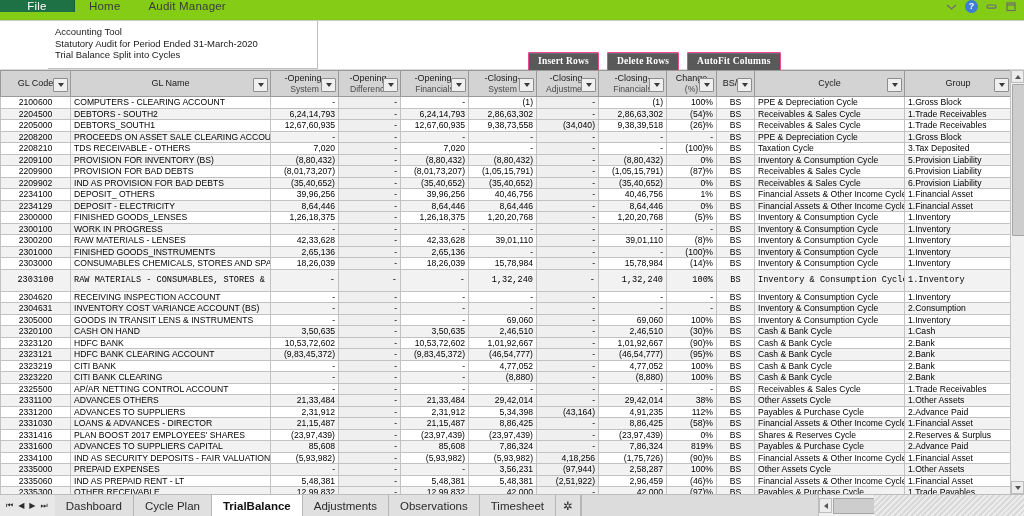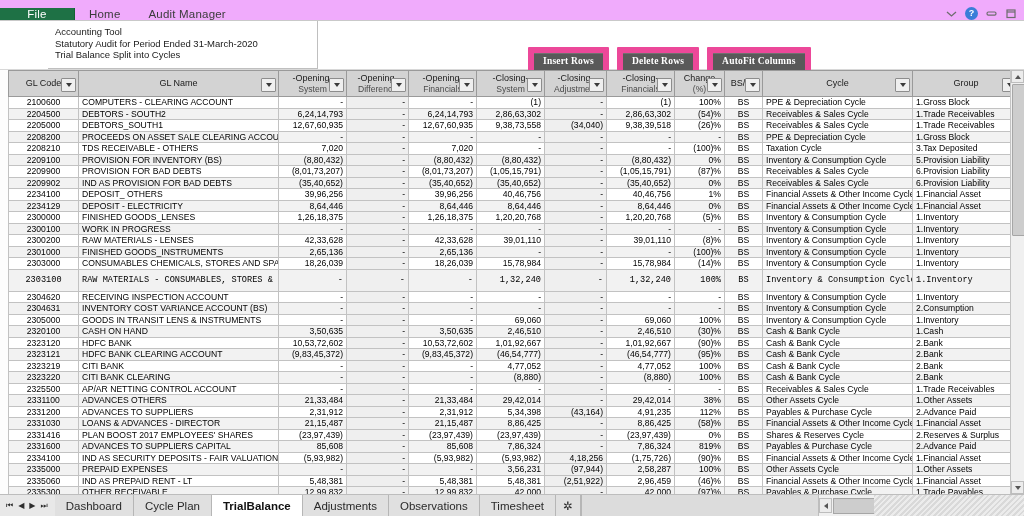--- a/index.html
+++ b/index.html
@@ -7,22 +7,22 @@
     width:1024px;height:516px;overflow:hidden;
     background:#ffffff;
     font-family:"Liberation Sans", sans-serif;
     font-size:11px;color:#000;
     -webkit-font-smoothing:none;
   }
   .app{position:relative;width:1024px;height:516px;display:flex;flex-direction:column;background:#fdfdfd;}
 
   
   .ribbon{
-    height:20px;min-height:20px;display:flex;align-items:flex-end;
-    background:#f0abfc;
+    height:20px;min-height:20px;display:flex;align-items:flex-start;
+    background:#84cc16;
     border-bottom:1px solid #c9c9c9;
     position:relative;
   }
   .rtab{
     display:flex;align-items:center;justify-content:center;
     padding:0 14px;font-size:11.5px;color:#3b3b3b;
     letter-spacing:.2px;
   }
   .rtab.file{
     background:#1e7145;color:#ffffff;font-weight:normal;
@@ -49,29 +49,29 @@
     border-right:1px solid #bfbfbf;border-bottom:1px solid #bfbfbf;
     box-sizing:border-box;padding:5px 0 0 7px;background:#fff;margin-left:48px;
   }
   .titlebox div{font-size:9.5px;line-height:11.5px;color:#1a1a1a;}
   .btnbar{
     position:absolute;left:270px;right:0;top:0;height:48px;
     display:flex;align-items:center;gap:8px;padding-left:258px;
     box-sizing:border-box;
   }
   .xbtn{
-    background:#595959;color:#ffffff;border:6px solid #ec4899;
+    background:#595959;color:#ffffff;border:1px solid #ec4899;
     font-size:9.5px;padding:3px 9px 4px;border-radius:1px;
     font-family:"Liberation Serif", serif;font-weight:bold;letter-spacing:.2px;
     box-shadow:inset 0 1px 0 rgba(255,255,255,.14);
     cursor:pointer;white-space:nowrap;margin-top:32px;
   }
 
   
-  .gridwrap{flex:1;position:relative;overflow:hidden;background:#fde047;margin-left:8px;}
+  .gridwrap{flex:1;position:relative;overflow:hidden;background:#fde047;}
   table.grid{border-collapse:collapse;table-layout:fixed;width:1011px;}
   table.grid th,table.grid td{
     border:1px solid #c2c2c2;
     padding:0 3px;font-size:8.6px;line-height:10.5px;
     white-space:nowrap;overflow:hidden;text-overflow:clip;
     height:11px;box-sizing:border-box;
   }
   table.grid th{
     background:#d3d3d3;color:#1a1a1a;
     border:1px solid #9a9a9a;

